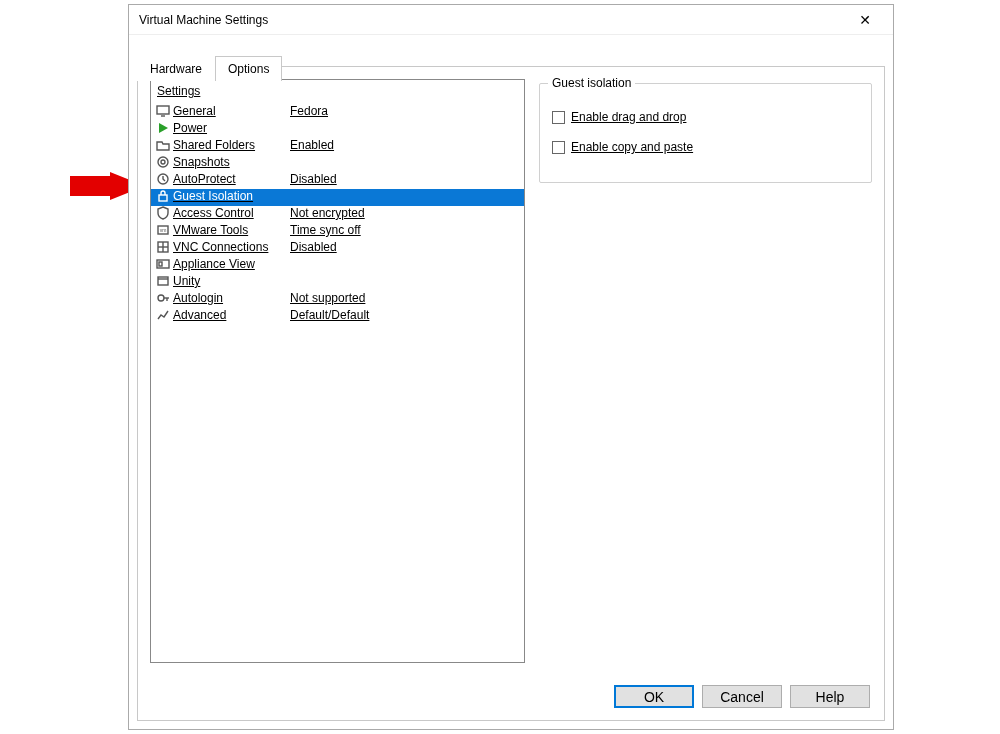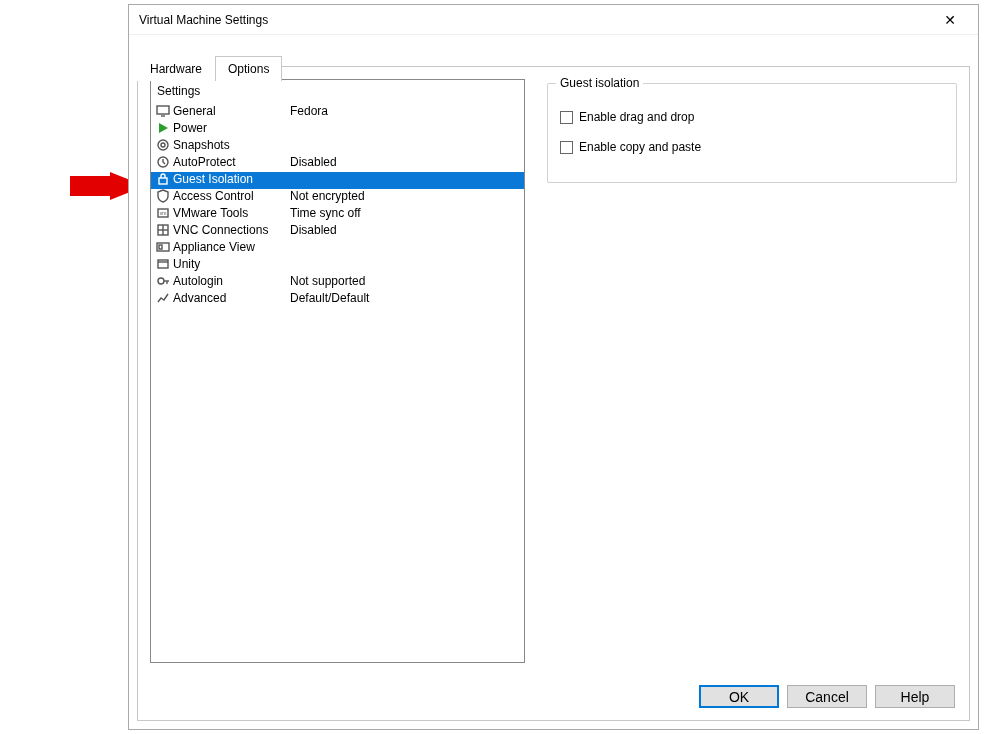--- a/index.html
+++ b/index.html
@@ -11,21 +11,21 @@
     color: #000;
     width: 1000px;
     height: 734px;
     position: relative;
     overflow: hidden;
   }
   .dialog {
     position: absolute;
     left: 128px;
     top: 4px;
-    width: 851px;
+    width: 766px;
     height: 726px;
     background: #fff;
     border: 1px solid #aaa;
     display: flex;
     flex-direction: column;
   }
   .titlebar {
     height: 30px;
     display: flex;
     align-items: center;
@@ -70,22 +70,23 @@
     flex: 1;
     border: 1px solid #c8c8c8;
     margin: 0 8px 8px 8px;
     background: #fff;
     display: flex;
     flex-direction: column;
   }
   .panel-body {
     flex: 1;
     display: flex;
-    gap: 22px;
+    gap: 14px;
     padding: 12px;
+    text-decoration: underline;
   }
   .settings-list {
     width: 375px;
     border: 1px solid #888;
     background: #fff;
     display: flex;
     flex-direction: column;
   }
   .list-header {
     display: flex;
@@ -223,20 +224,29 @@
               <span class="summary">Fedora</span>
             </div>
             <div class="row">
               <span class="icon">
                 <svg width="14" height="14" viewBox="0 0 14 14">
                   <polygon points="3,2 12,7 3,12" fill="#2aa02a"></polygon>
                 </svg>
               </span>
               <span class="label">Power</span>
               <span class="summary"></span>
+            </div>
+            <div class="row">
+              <span class="icon">
+                <svg width="14" height="14" viewBox="0 0 14 14">
+                  <path d="M1 4h5l1 2h6v6H1z" stroke="#555" stroke-width="1.4" fill="none"></path>
+                </svg>
+              </span>
+              <span class="label">Shared Folders</span>
+              <span class="summary">Enabled</span>
             </div>
             <div class="row">
               <span class="icon">
                 <svg width="14" height="14" viewBox="0 0 14 14">
                   <circle cx="7" cy="7" r="5" stroke="#555" stroke-width="1.4" fill="none"></circle>
                   <circle cx="7" cy="7" r="2" stroke="#555" stroke-width="1.4" fill="none"></circle>
                 </svg>
               </span>
               <span class="label">Snapshots</span>
               <span class="summary"></span>

